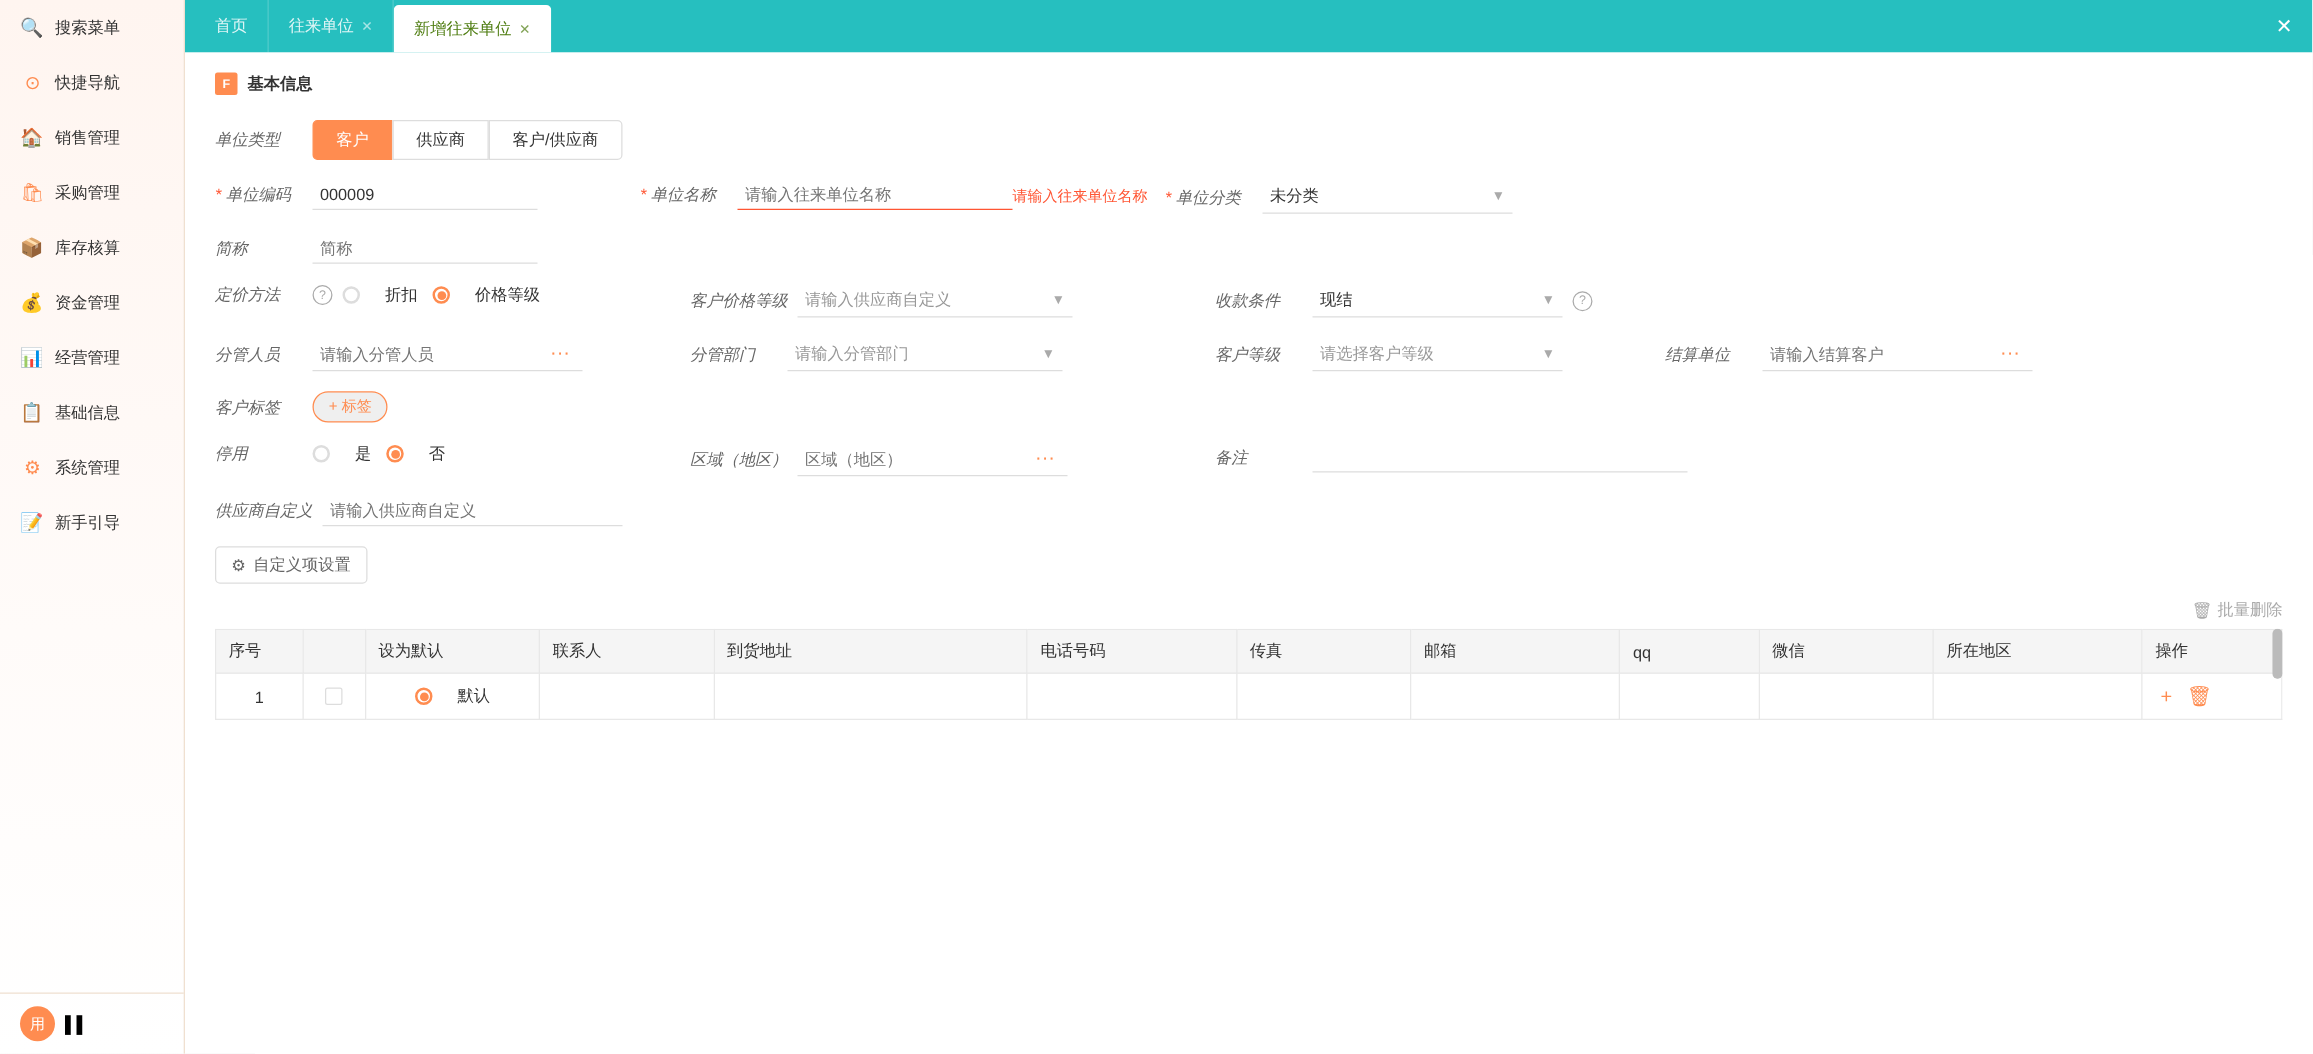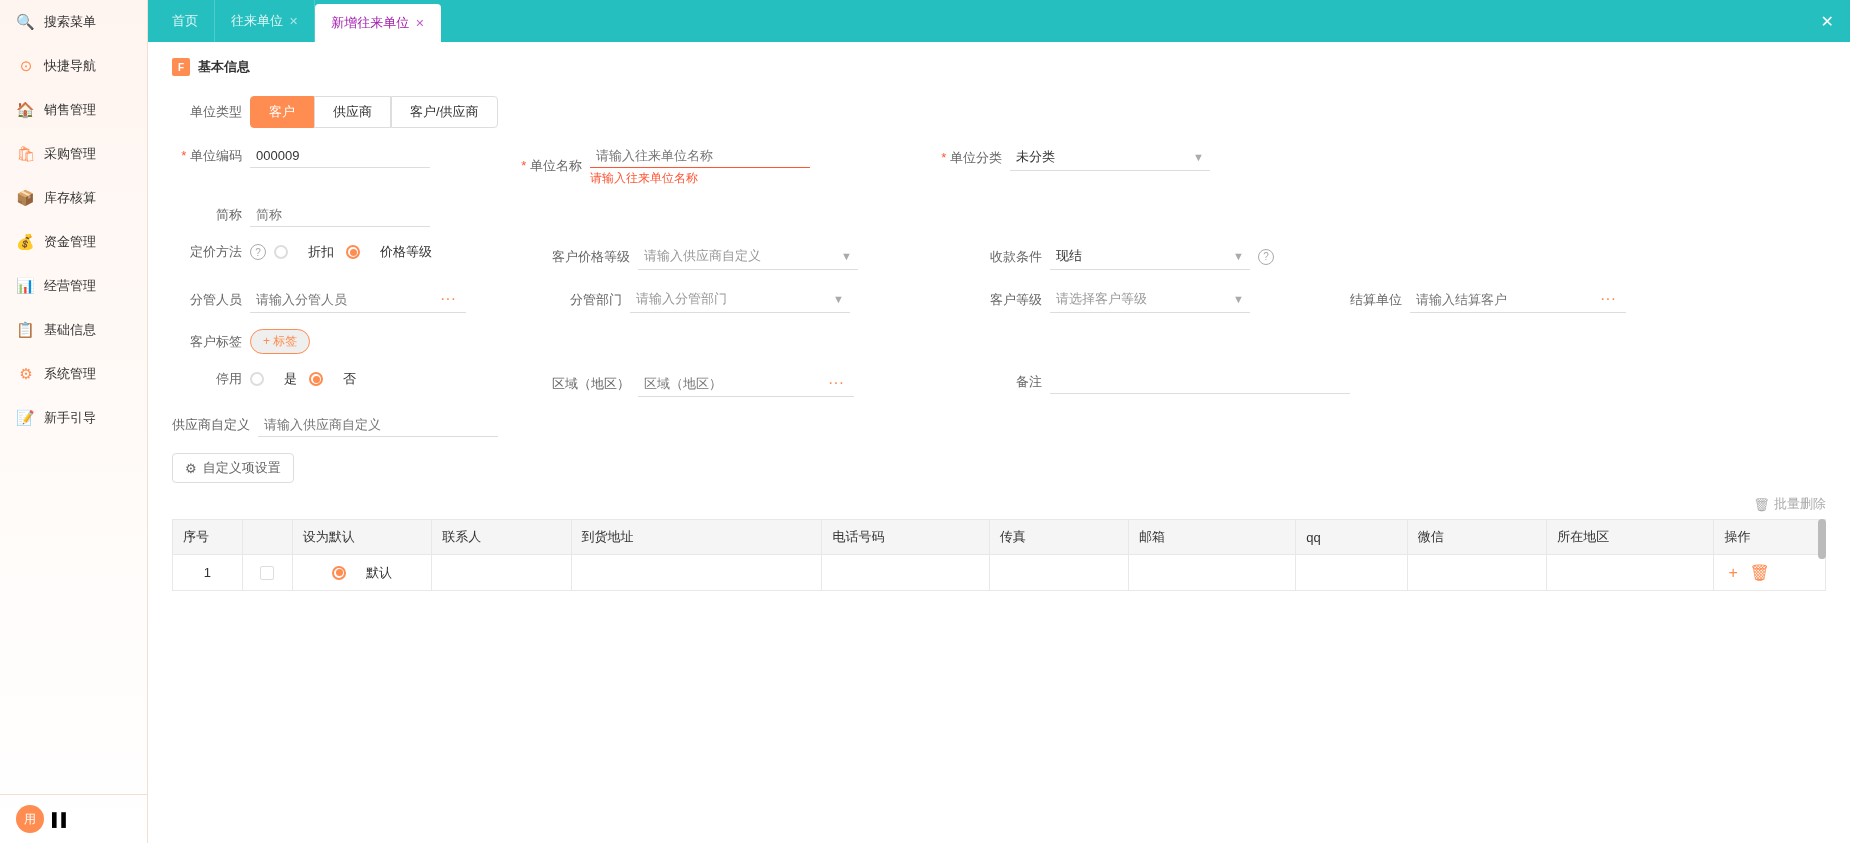--- a/index.html
+++ b/index.html
@@ -75,21 +75,21 @@
       gap: 6px;
       padding: 0 16px;
       height: 100%;
       cursor: pointer;
       color: rgba(255,255,255,0.85);
       font-size: 13px;
       border-right: 1px solid rgba(255,255,255,0.2);
     }
     .tab.active {
       background: #fff;
-      color: #a21caf;
+      color: #4d7c0f;
       border-radius: 4px 4px 0 0;
       margin-top: 4px;
       height: calc(100% - 4px);
     }
     .tab-close {
       font-size: 11px;
       opacity: 0.7;
       cursor: pointer;
     }
     .tab-bar-close {
@@ -142,21 +142,22 @@
       align-items: center;
       gap: 8px;
       flex: 1;
       min-width: 0;
     }
     .form-label {
       color: #666;
       white-space: nowrap;
       font-size: 13px;
       min-width: 70px;
-      text-align: right;
+      text-align: left;
+      font-style: italic;
     }
     .form-control {
       border: none;
       border-bottom: 1px solid #ddd;
       outline: none;
       padding: 4px 6px;
       font-size: 13px;
       color: #333;
       background: transparent;
       width: 200px;
@@ -494,21 +495,21 @@
           <span style="color:#f53;">*</span>
           <span>单位编码</span>
         </span>
         <input class="form-control" type="text" value="000009" style="width: 180px;">
       </div>
       <div class="form-group" style="flex: 0 0 420px;">
         <span class="form-label">
           <span style="color:#f53;">*</span>
           <span>单位名称</span>
         </span>
-        <div style="display:flex;flex-direction:column;">
+        <div style="display:flex;flex-direction:row;align-items:center;">
           <input class="form-control error" type="text" style="width: 220px;" placeholder="请输入往来单位名称">
           <span class="error-msg">请输入往来单位名称</span>
         </div>
       </div>
       <div class="form-group" style="flex: 0 0 360px;">
         <span class="form-label">
           <span style="color:#f53;">*</span>
           <span>单位分类</span>
         </span>
         <div class="form-select" style="min-width:200px;color:#333;gap:44px;">

